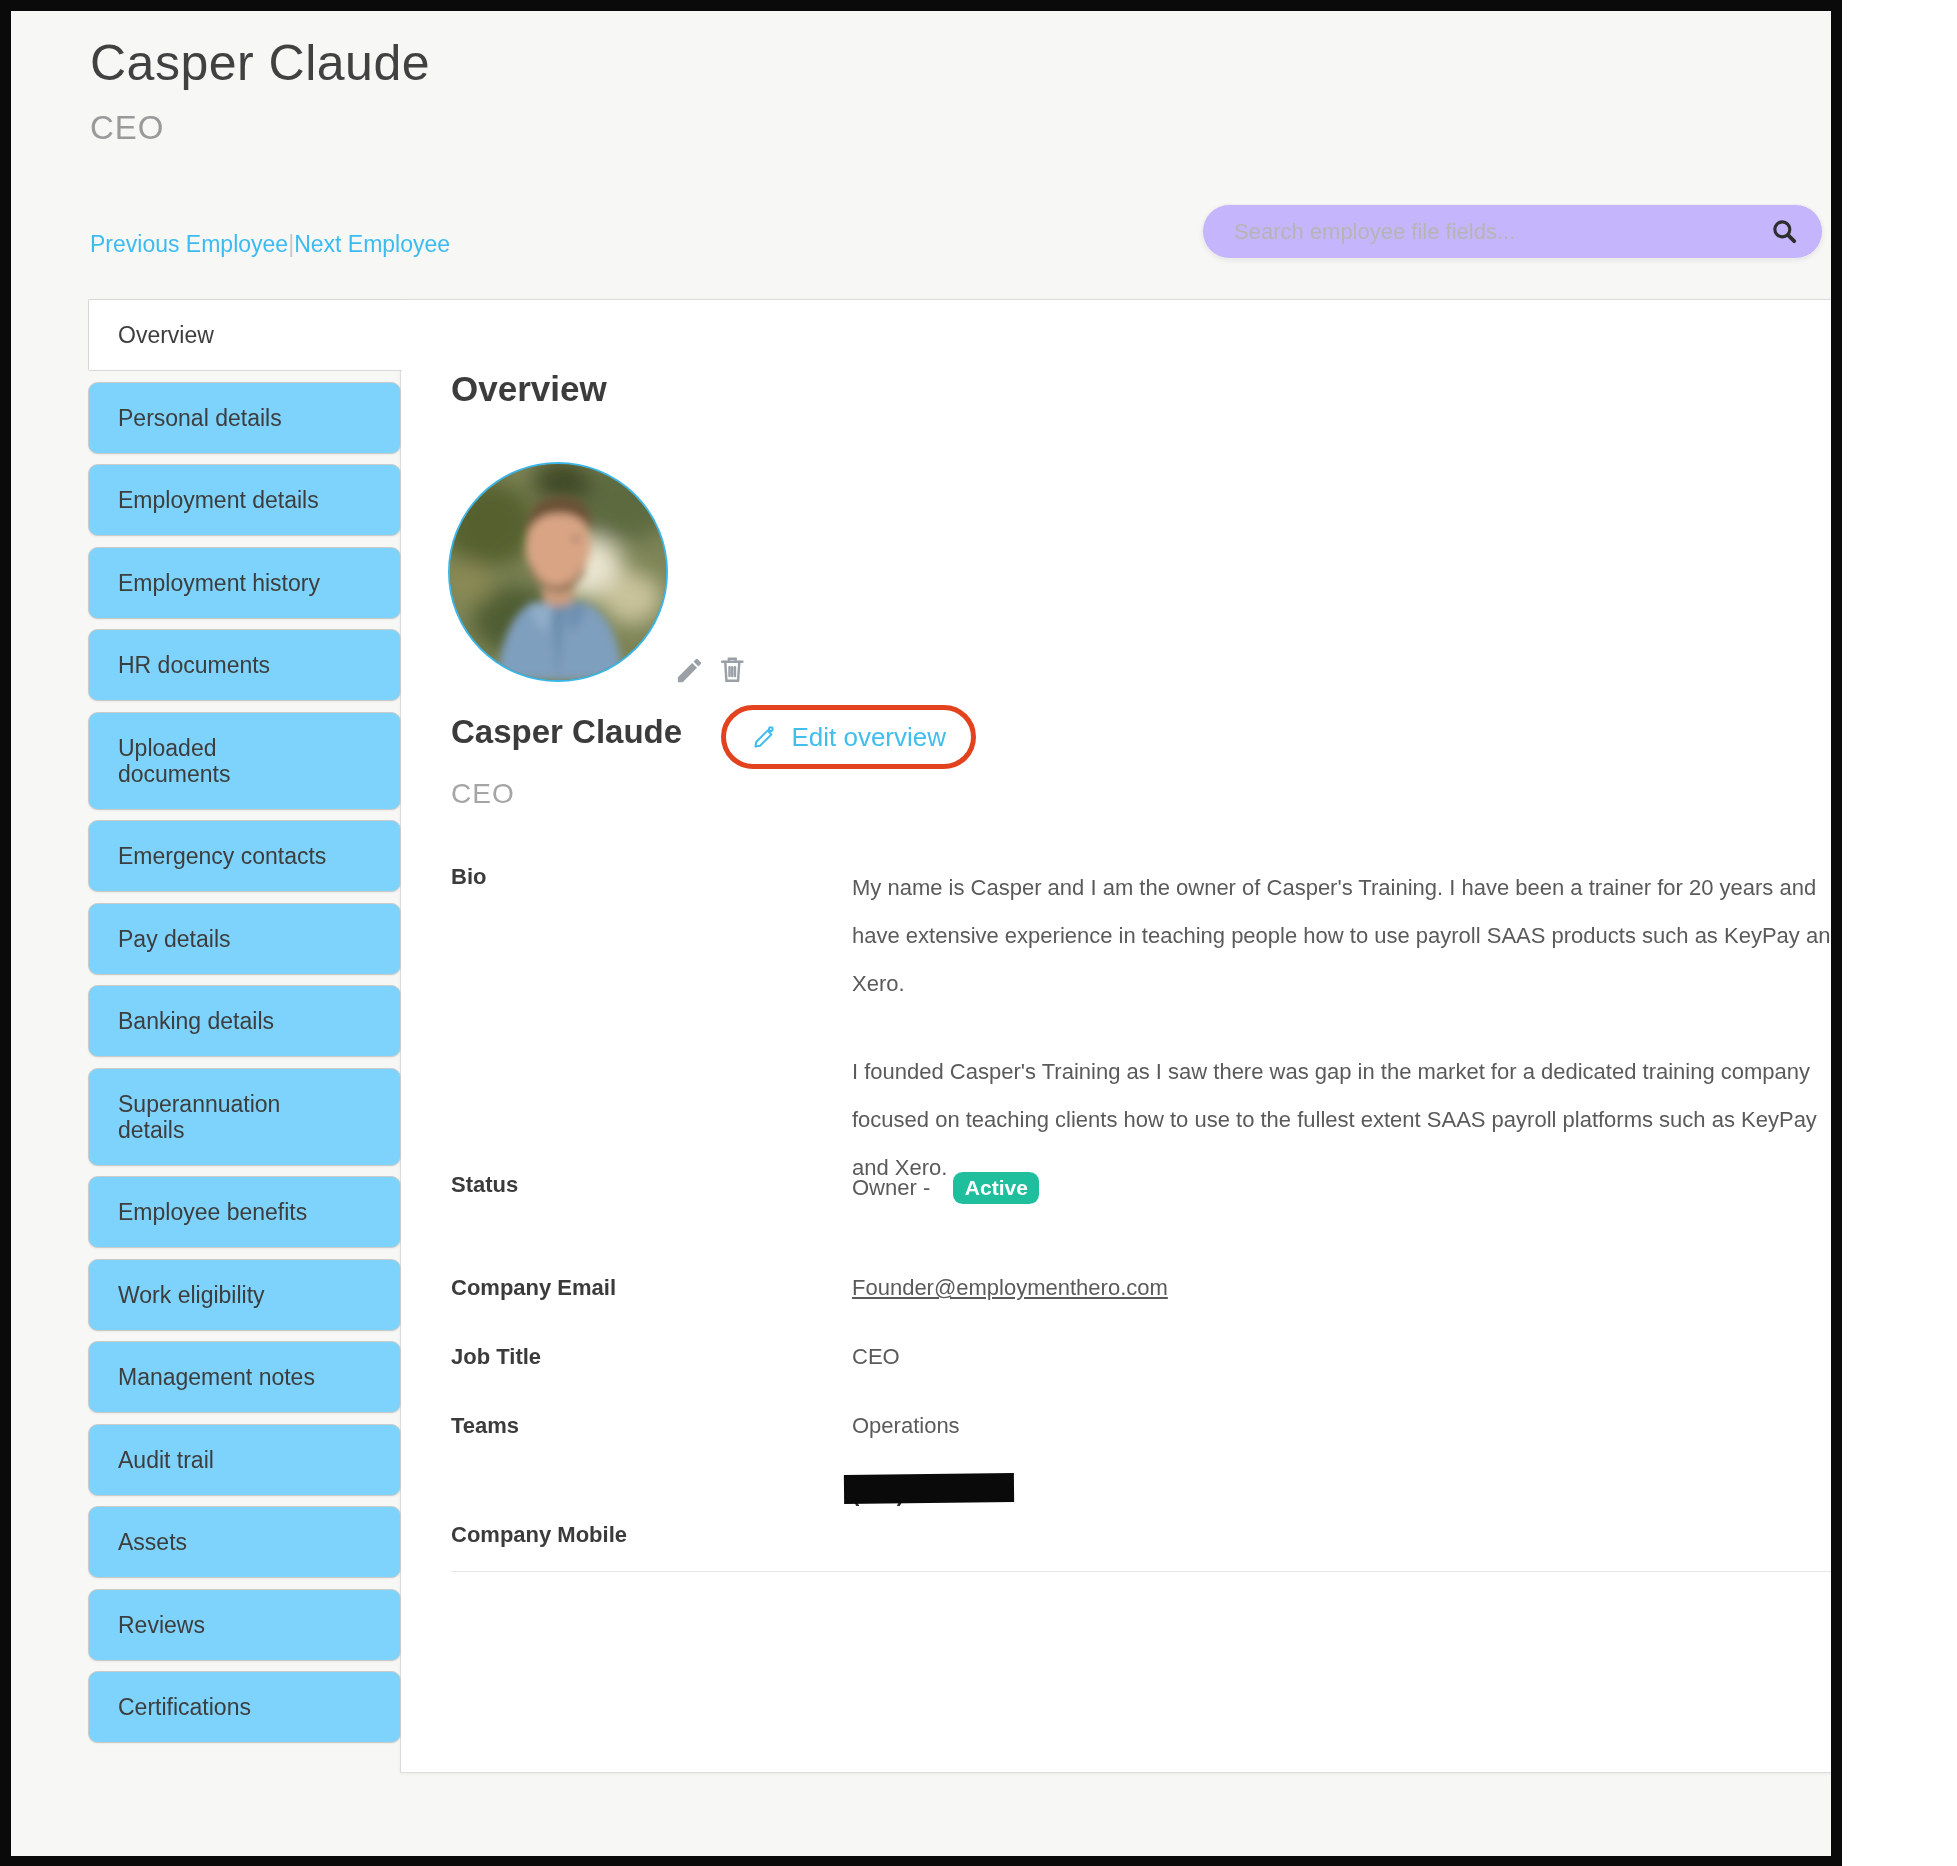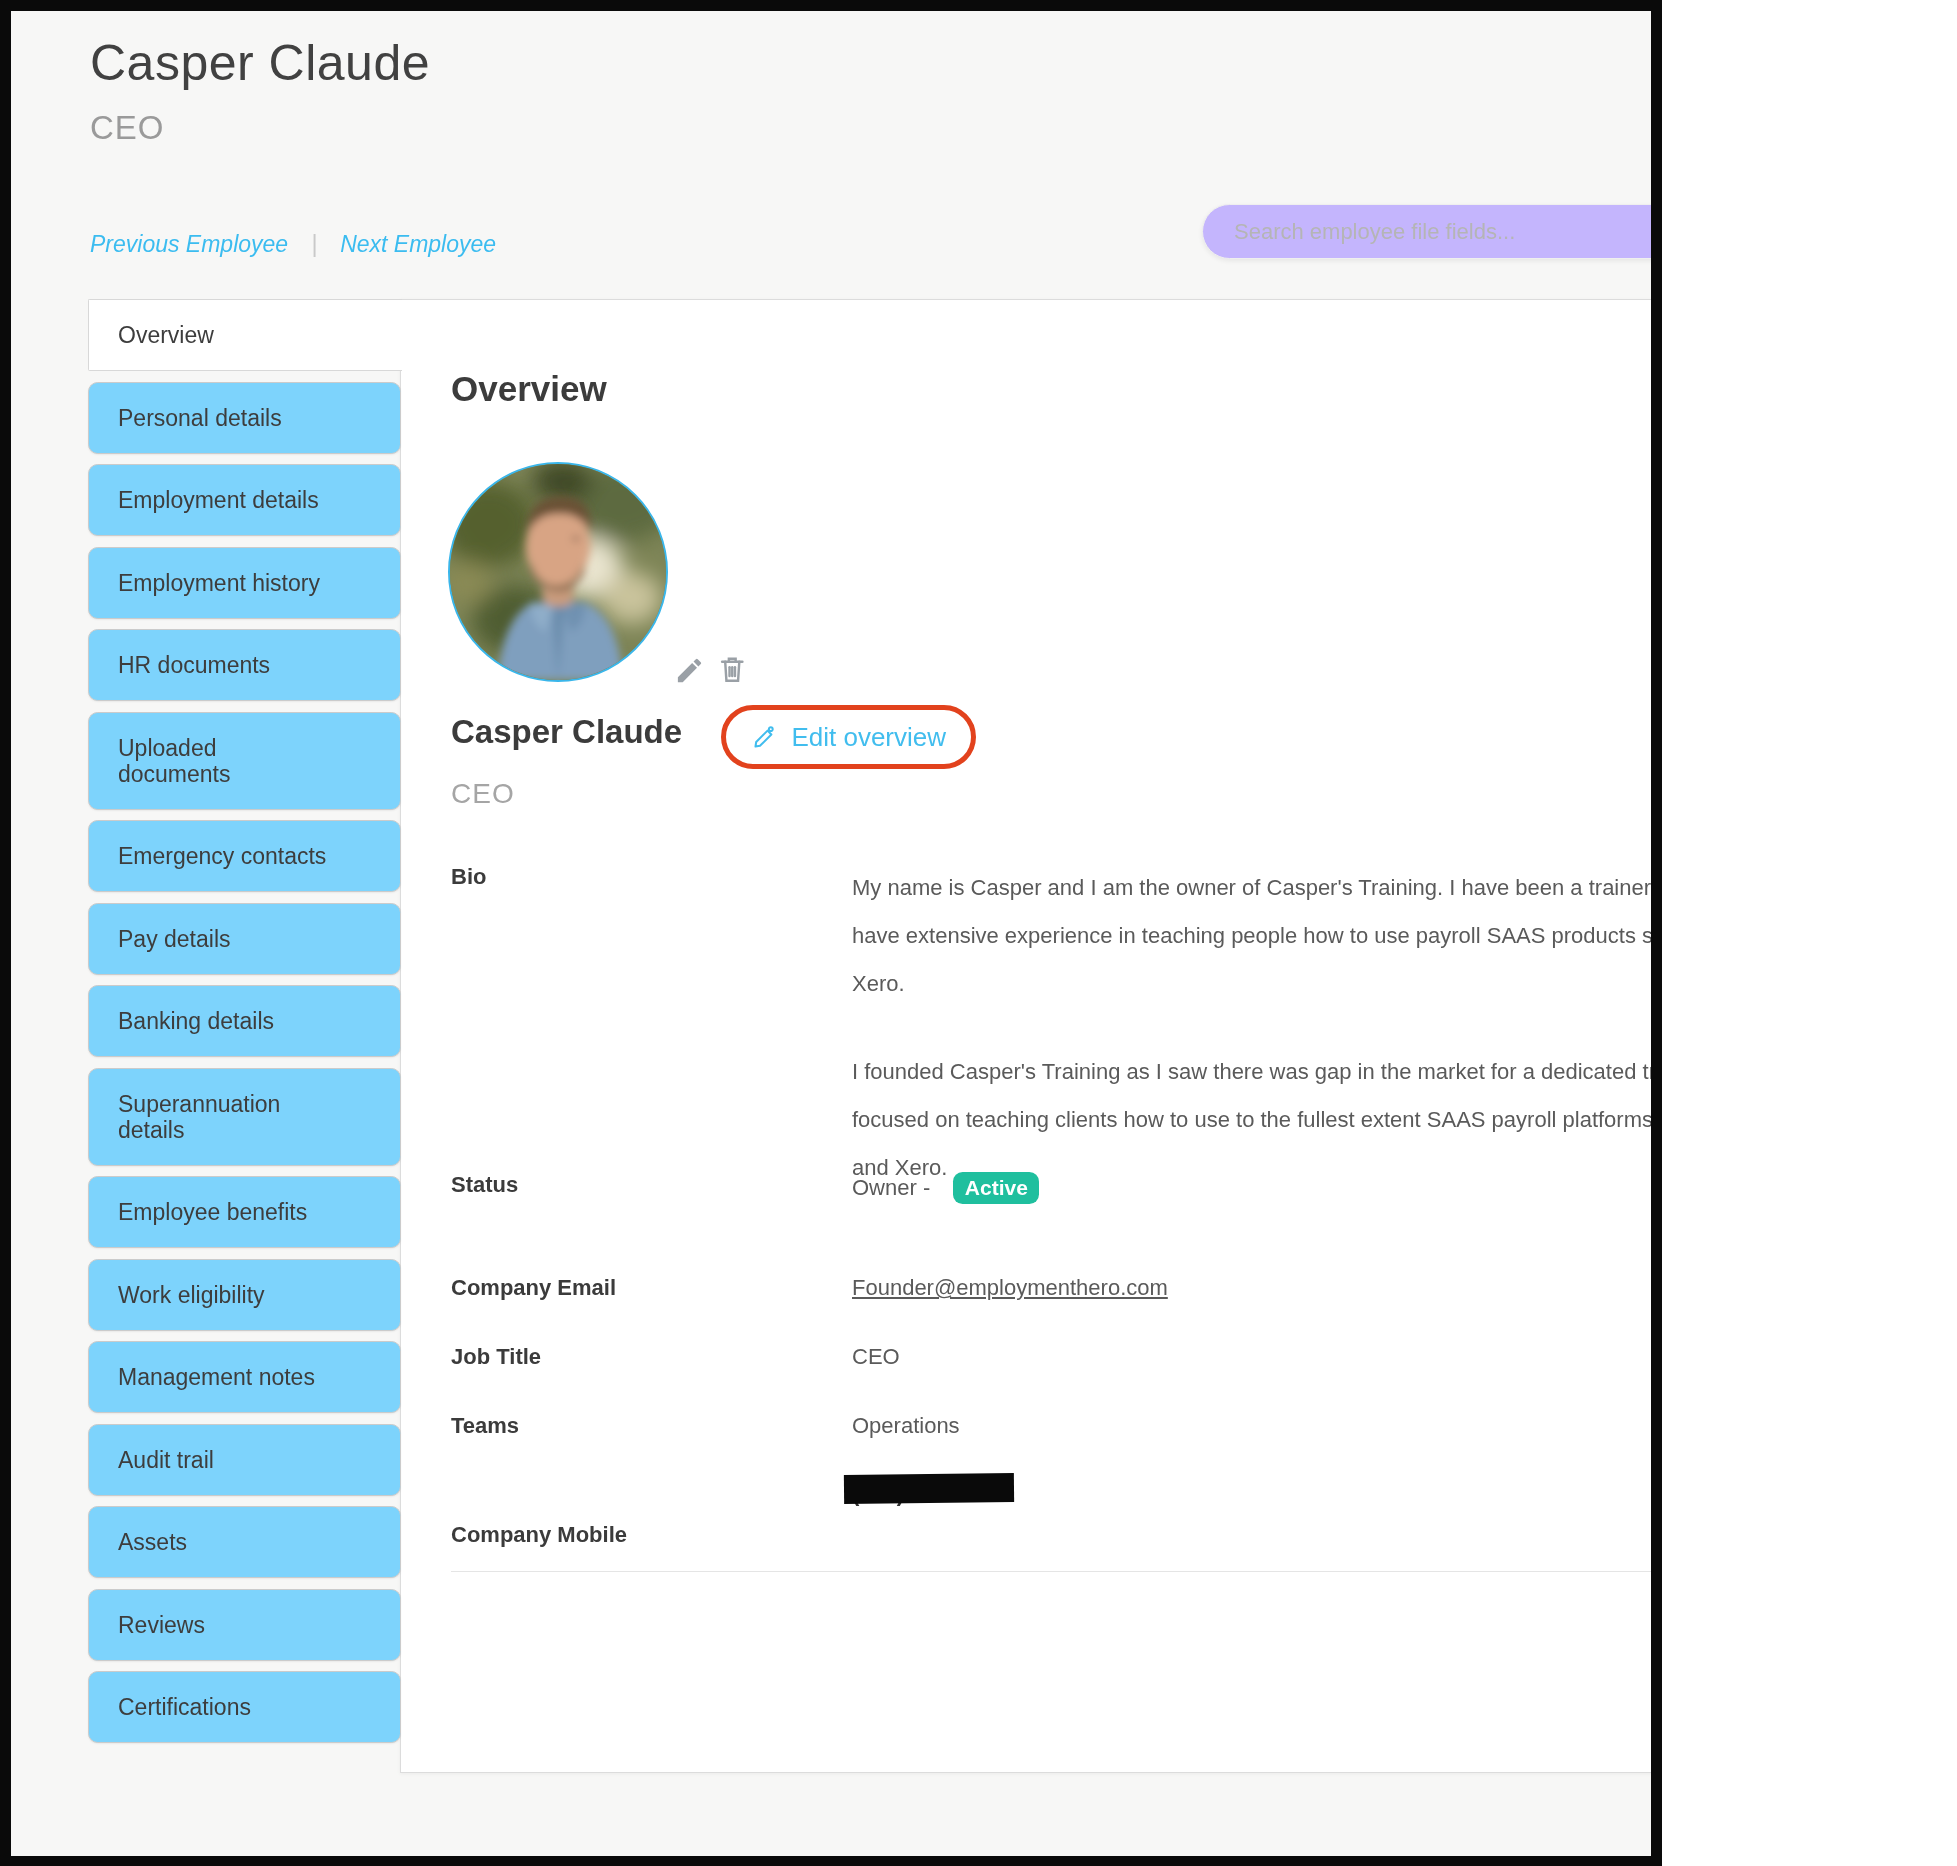--- a/index.html
+++ b/index.html
@@ -1,23 +1,23 @@
 <!DOCTYPE html>
 <html><head>
 <meta charset="utf-8">
 <style>
   html,body{margin:0;padding:0;background:#ffffff;font-family:"Liberation Sans",sans-serif;}
-  .frame{position:relative;width:1662px;height:1867px;box-sizing:border-box;border:11.5px solid #0a0a0a;background:#f7f7f6;overflow:hidden;}
+  .frame{position:relative;width:1842px;height:1867px;box-sizing:border-box;border:11.5px solid #0a0a0a;background:#f7f7f6;overflow:hidden;}
   .page{position:absolute;inset:0;}
 
   
   .page-title{position:absolute;left:79px;top:25px;font-size:50px;line-height:55px;font-weight:500;color:#414141;letter-spacing:0.5px;}
   .page-subtitle{position:absolute;left:79px;top:98px;font-size:33px;color:#9a9a9a;letter-spacing:1px;}
 
-  .nav-links{position:absolute;left:79px;top:220px;display:flex;align-items:center;gap:23px;font-size:23px;font-style:italic;}
+  .nav-links{position:absolute;left:79px;top:220px;display:flex;align-items:center;font-size:23px;}
   .nav-link{color:#3bbcf0;cursor:pointer;text-decoration:none;}
   .nav-sep{color:#c9c9c9;}
 
   .search-box{position:absolute;left:1191px;top:193px;width:621px;height:55px;background:#c4b5fd;border:1px solid #efefef;border-radius:29px;box-shadow:0 1.9px 5.7px rgba(0,0,0,.07);display:flex;align-items:center;padding:0 23px 0 29px;box-sizing:border-box;}
   .search-input{flex:1;border:none;outline:none;font-size:22px;color:#444;background:transparent;font-family:"Liberation Sans",sans-serif;}
   .search-input::placeholder{color:#b5b5b5;}
   .search-icon{width:29px;height:29px;flex:0 0 auto;}
 
   
   .sidebar{position:absolute;left:77px;top:288px;width:314px;display:flex;flex-direction:column;gap:10.5px;z-index:3;}

